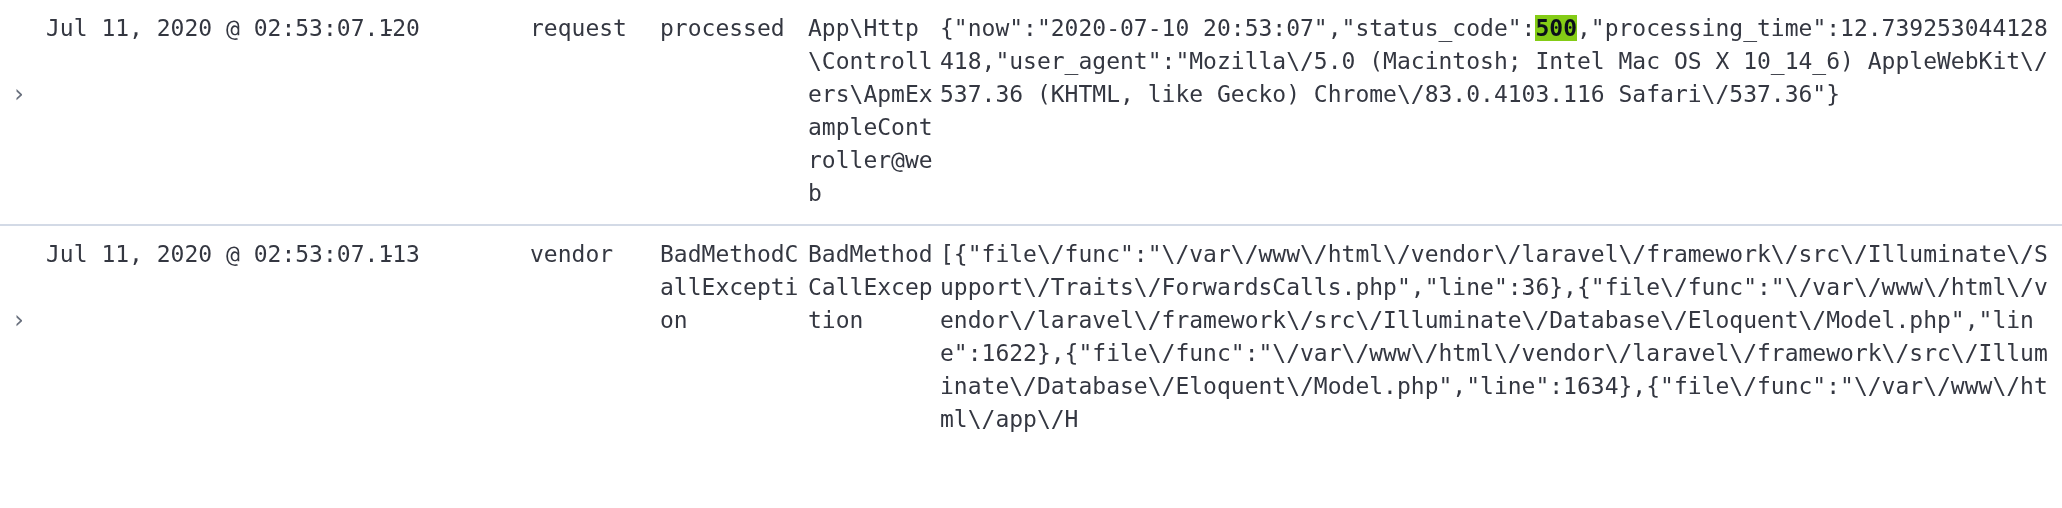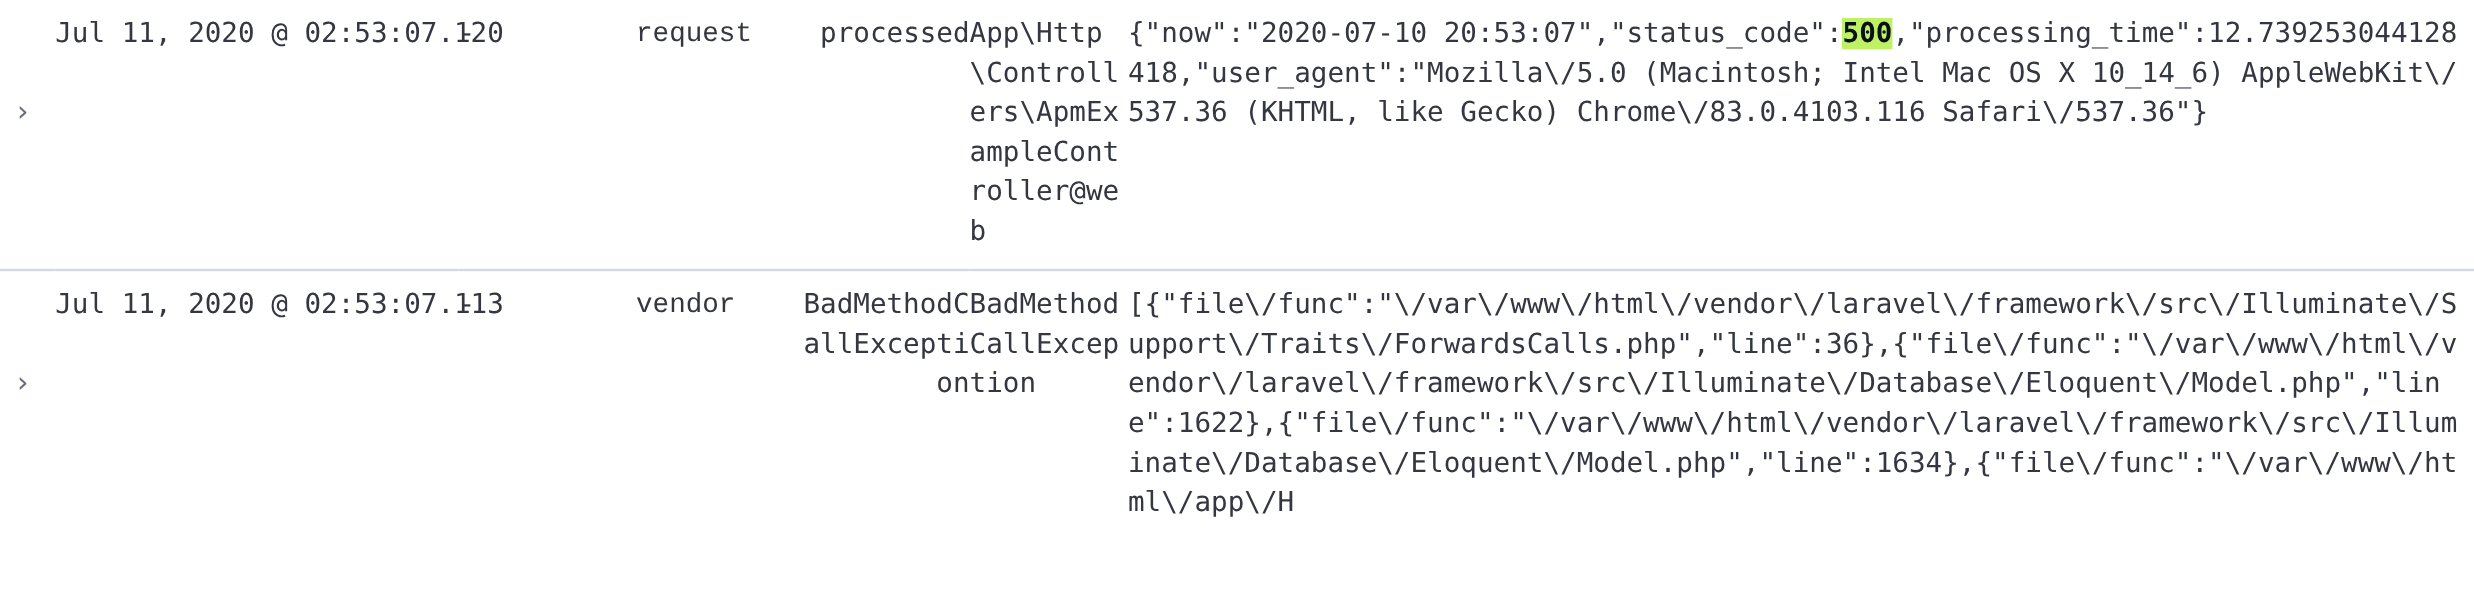--- a/index.html
+++ b/index.html
@@ -37,22 +37,22 @@
     word-break: break-all;
     overflow-wrap: anywhere;
     vertical-align: top;
     color: #343741;
   }
 
   
   .col-toggle   { width: 46px;  padding-left: 8px; }
   .col-time     { width: 336px; }
   .col-dash     { width: 148px; }
-  .col-type     { width: 130px; font-family: Liberation Mono, monospace; }
-  .col-name     { width: 148px; text-align: right; }
+  .col-type     { width: 130px; }
+  .col-name     { width: 148px; }
   .col-source   { width: 132px; margin-top: 24px; }
   .col-content  { width: 1122px; padding-right: 6px; }
 
   .toggle-caret {
     display: inline-block;
     width: 22px;
     height: 30px;
     line-height: 30px;
     font-size: 24px;
     color: #69707d;
@@ -65,21 +65,21 @@
   .cell-time { white-space: nowrap; }
   .cell-dash { }
   .cell-type { }
   .cell-name { }
   .cell-source { }
   .cell-content { }
 
   .content-text { display: inline; }
 
   mark.hl {
-    background: #bef264;
+    background: #84cc16;
     color: #0a0f1a;
     font-weight: 700;
     padding: 0;
     border-radius: 0;
   }
 </style>
 </head>
 <body>
 
 <table class="log-table">

